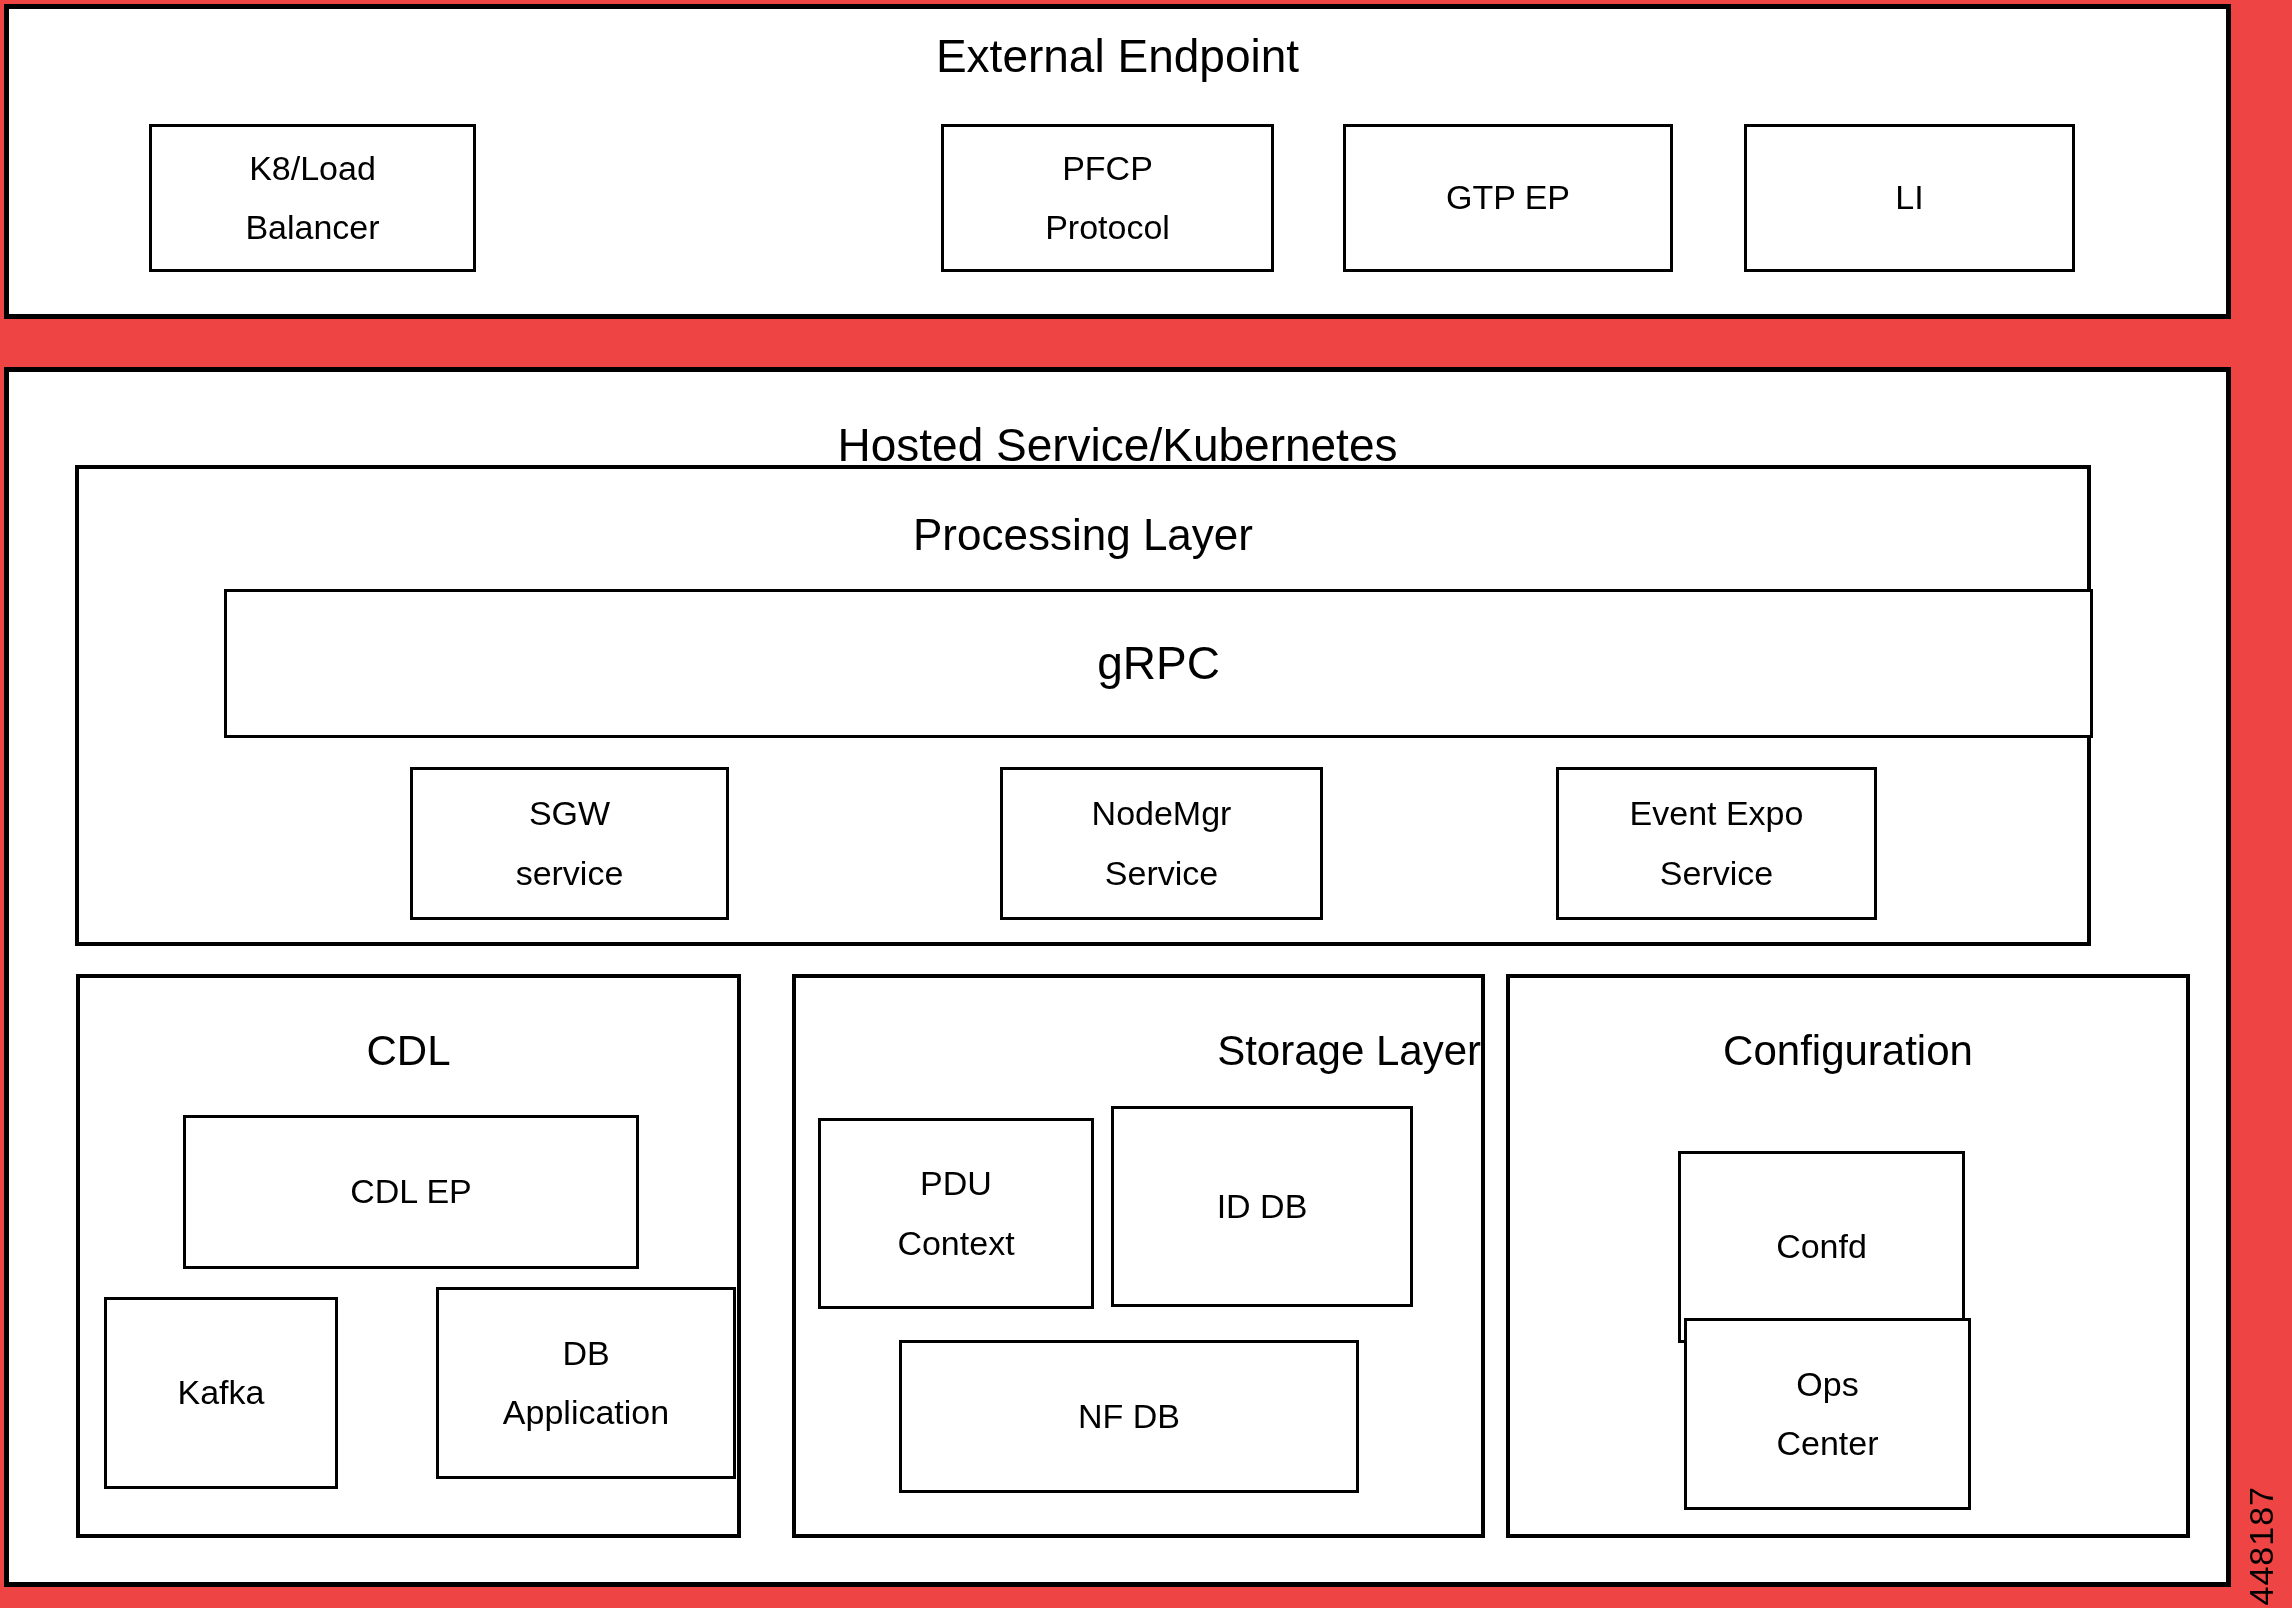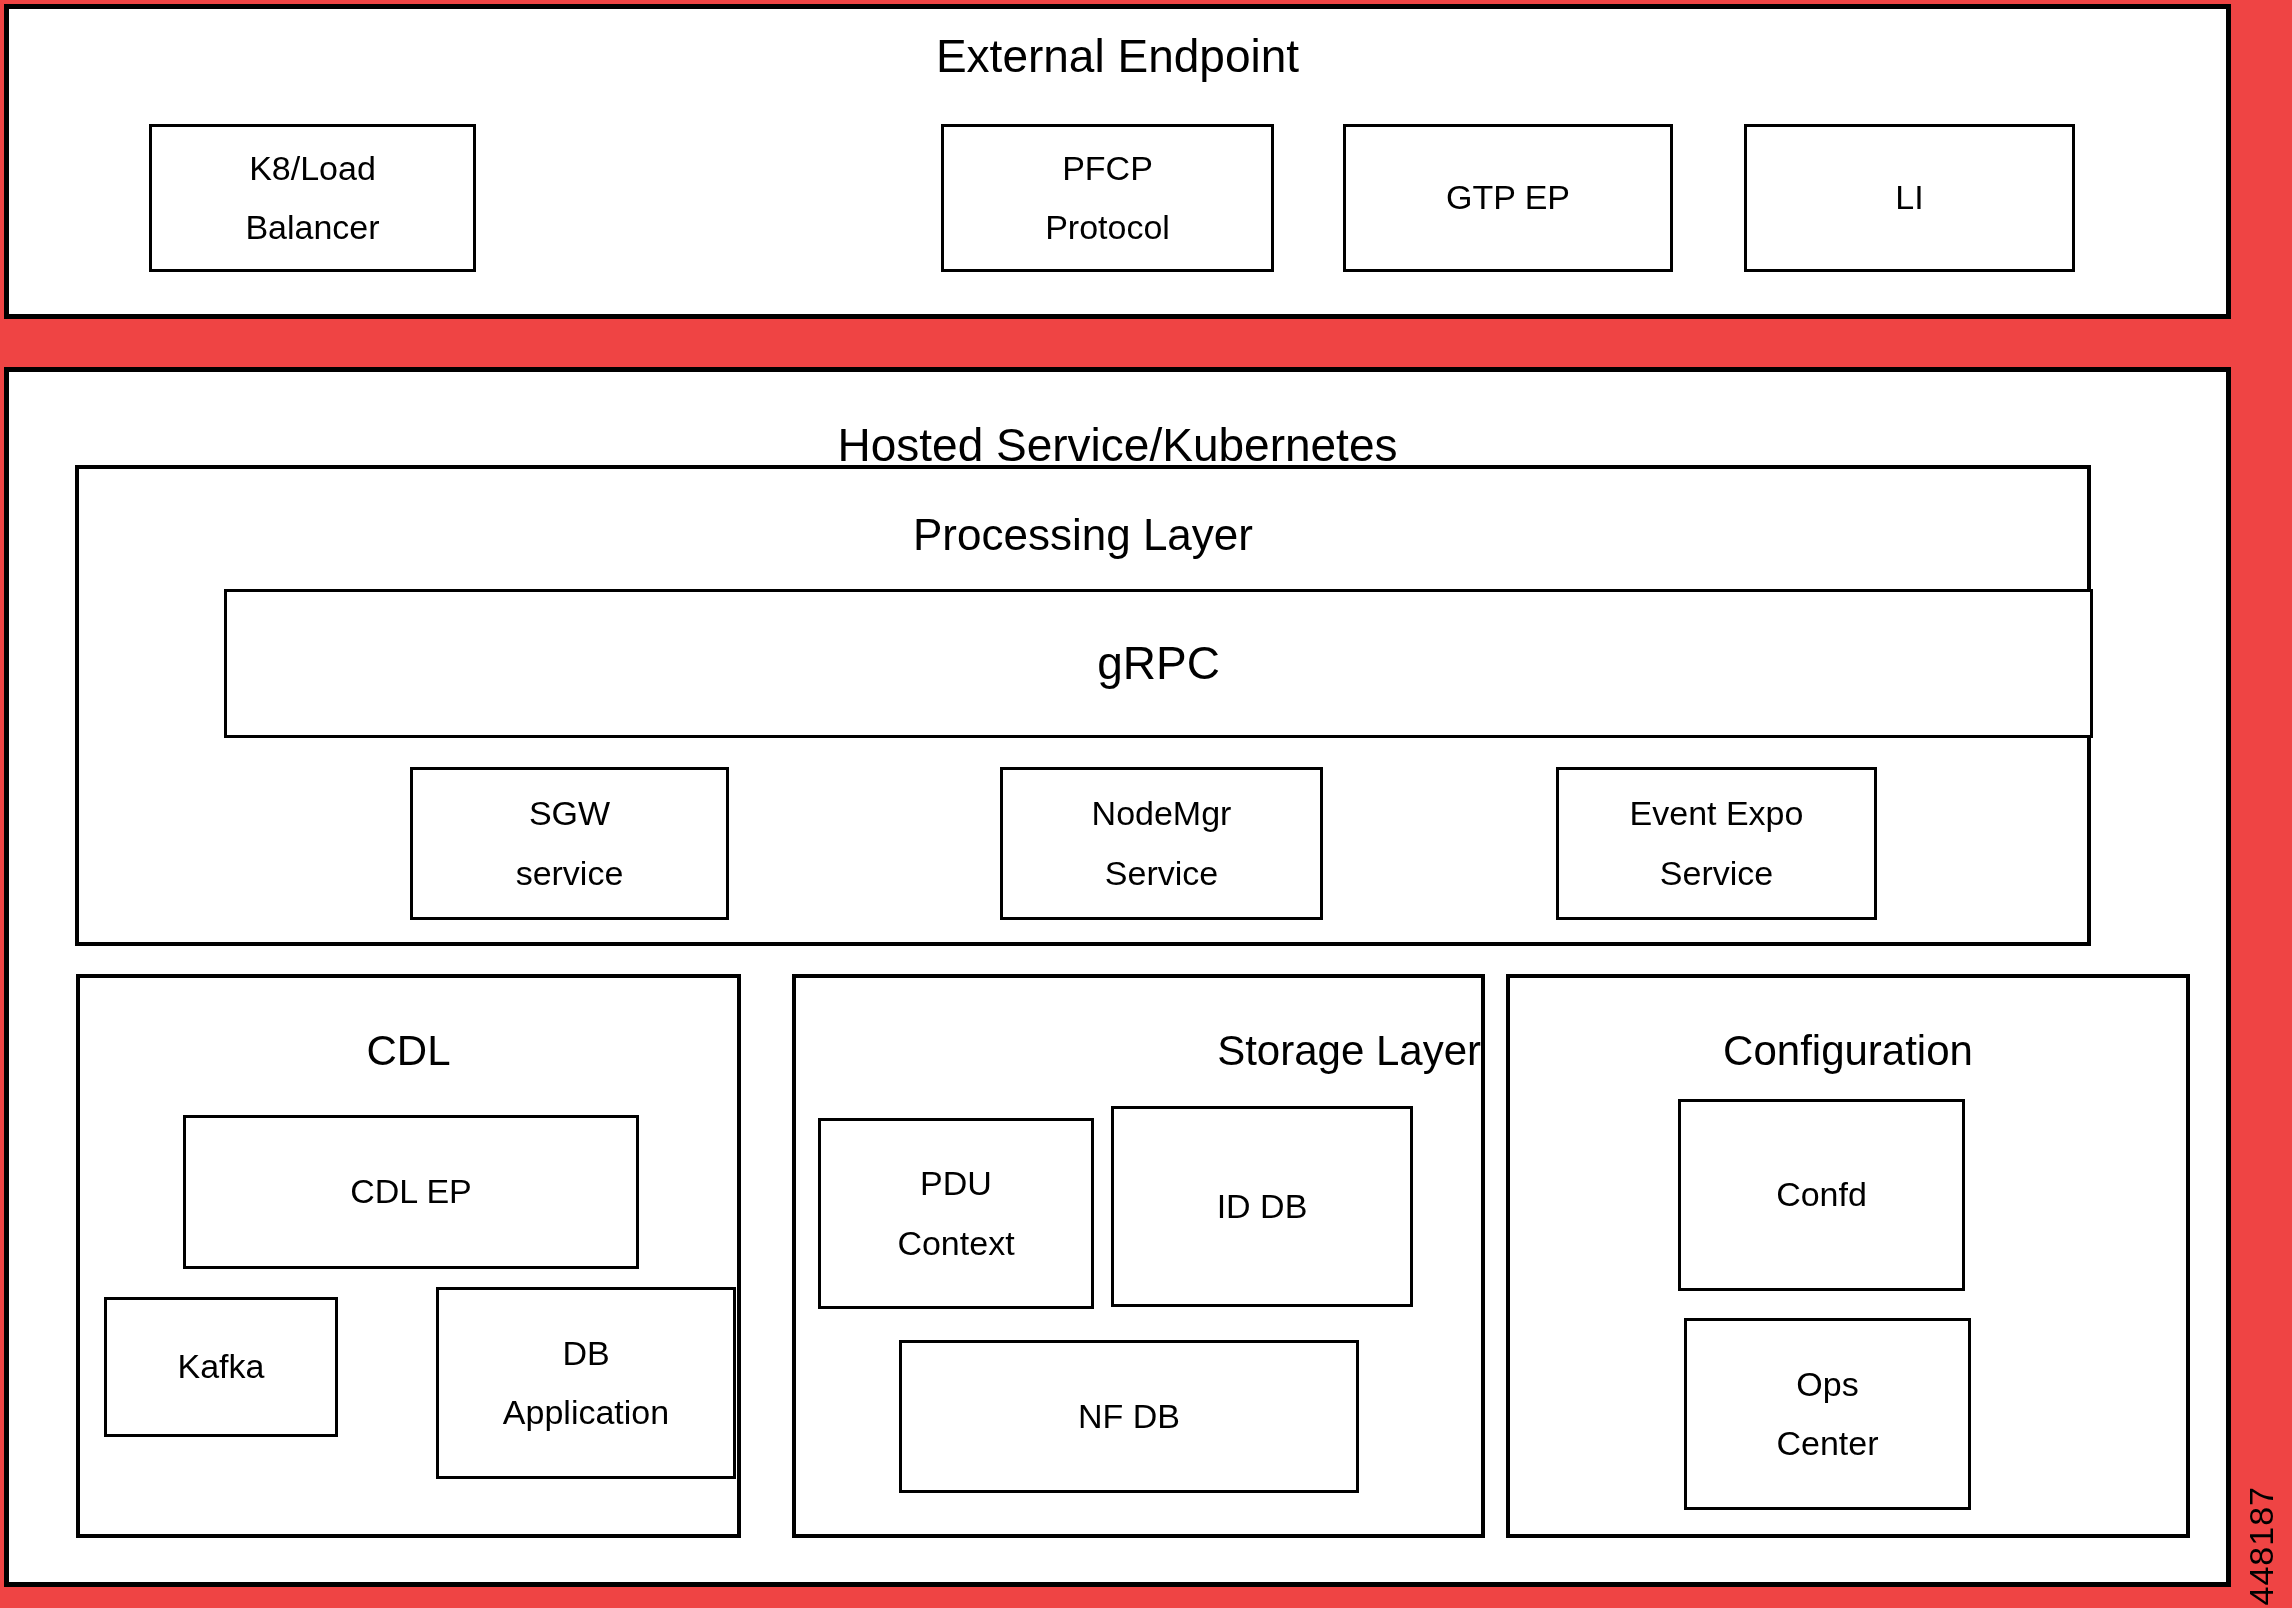--- a/index.html
+++ b/index.html
@@ -159,21 +159,21 @@
   <div class="box subpanel" style="left:76px; top:974px; width:665px; height:564px;">
     <div class="panel-title t-inner" style="top:50px;">CDL</div>
   </div>
 
   <div class="box leaf" style="left:183px; top:1115px; width:456px; height:154px;">
     <div class="leaf-label">
       <span>CDL EP</span>
     </div>
   </div>
 
-  <div class="box leaf" style="left:104px; top:1297px; width:234px; height:140px;">
+  <div class="box leaf" style="left:104px; top:1297px; width:234px; height:192px;">
     <div class="leaf-label">
       <span>Kafka</span>
     </div>
   </div>
 
   <div class="box leaf" style="left:436px; top:1287px; width:300px; height:192px;">
     <div class="leaf-label">
       <span>DB</span>
       <span>Application</span>
     </div>
@@ -199,21 +199,21 @@
   <div class="box leaf" style="left:899px; top:1340px; width:460px; height:153px;">
     <div class="leaf-label">
       <span>NF DB</span>
     </div>
   </div>
 
   <div class="box subpanel" style="left:1506px; top:974px; width:684px; height:564px;">
     <div class="panel-title t-inner" style="top:50px;">Configuration</div>
   </div>
 
-  <div class="box leaf" style="left:1678px; top:1099px; width:287px; height:192px;">
+  <div class="box leaf" style="left:1678px; top:1151px; width:287px; height:192px;">
     <div class="leaf-label">
       <span>Confd</span>
     </div>
   </div>
 
   <div class="box leaf" style="left:1684px; top:1318px; width:287px; height:192px;">
     <div class="leaf-label">
       <span>Ops</span>
       <span>Center</span>
     </div>

